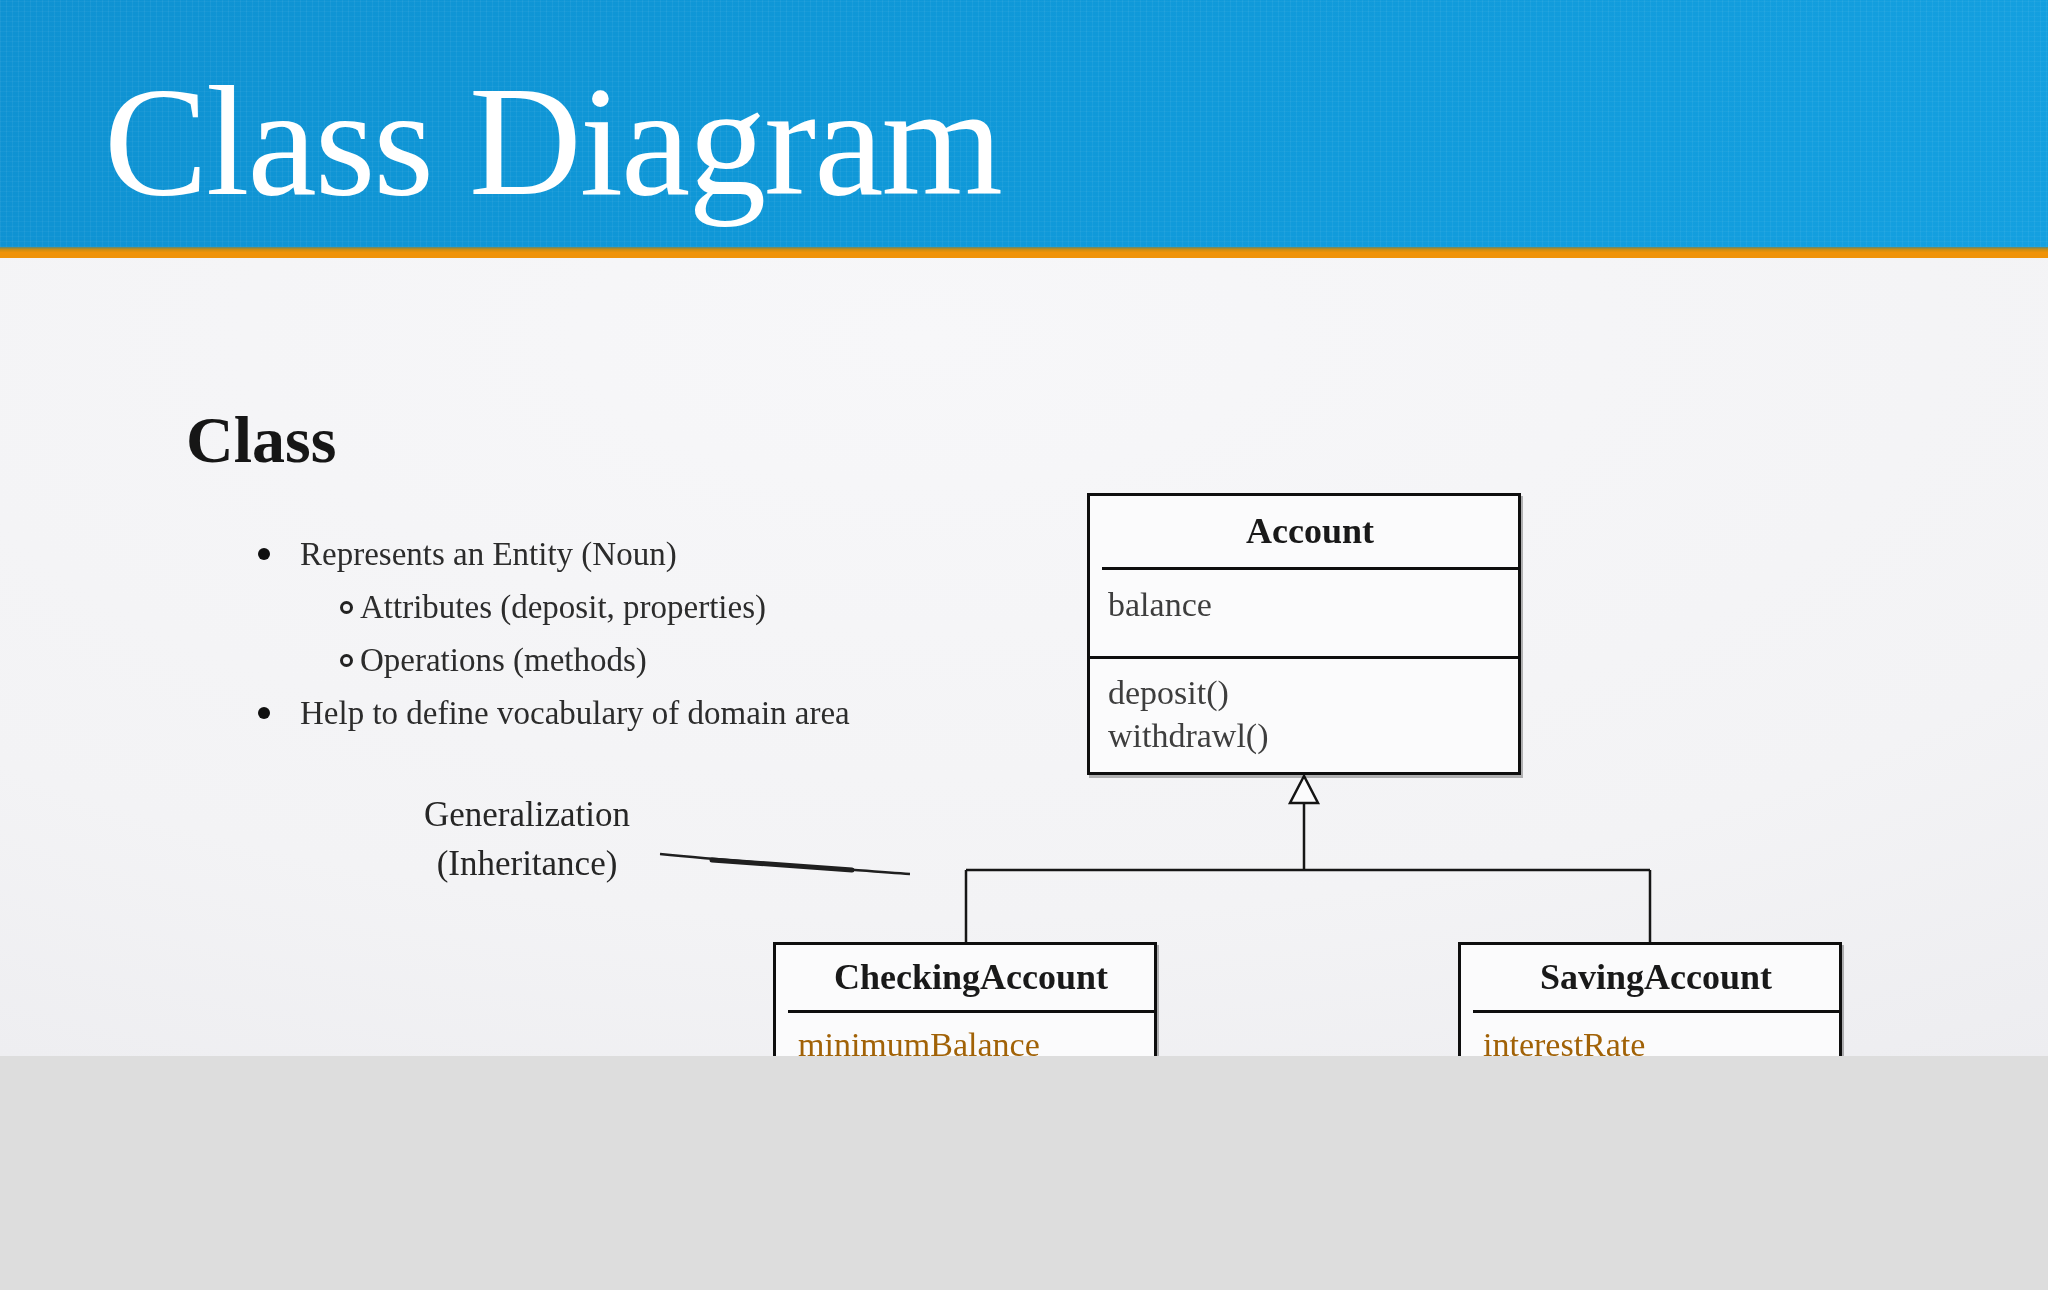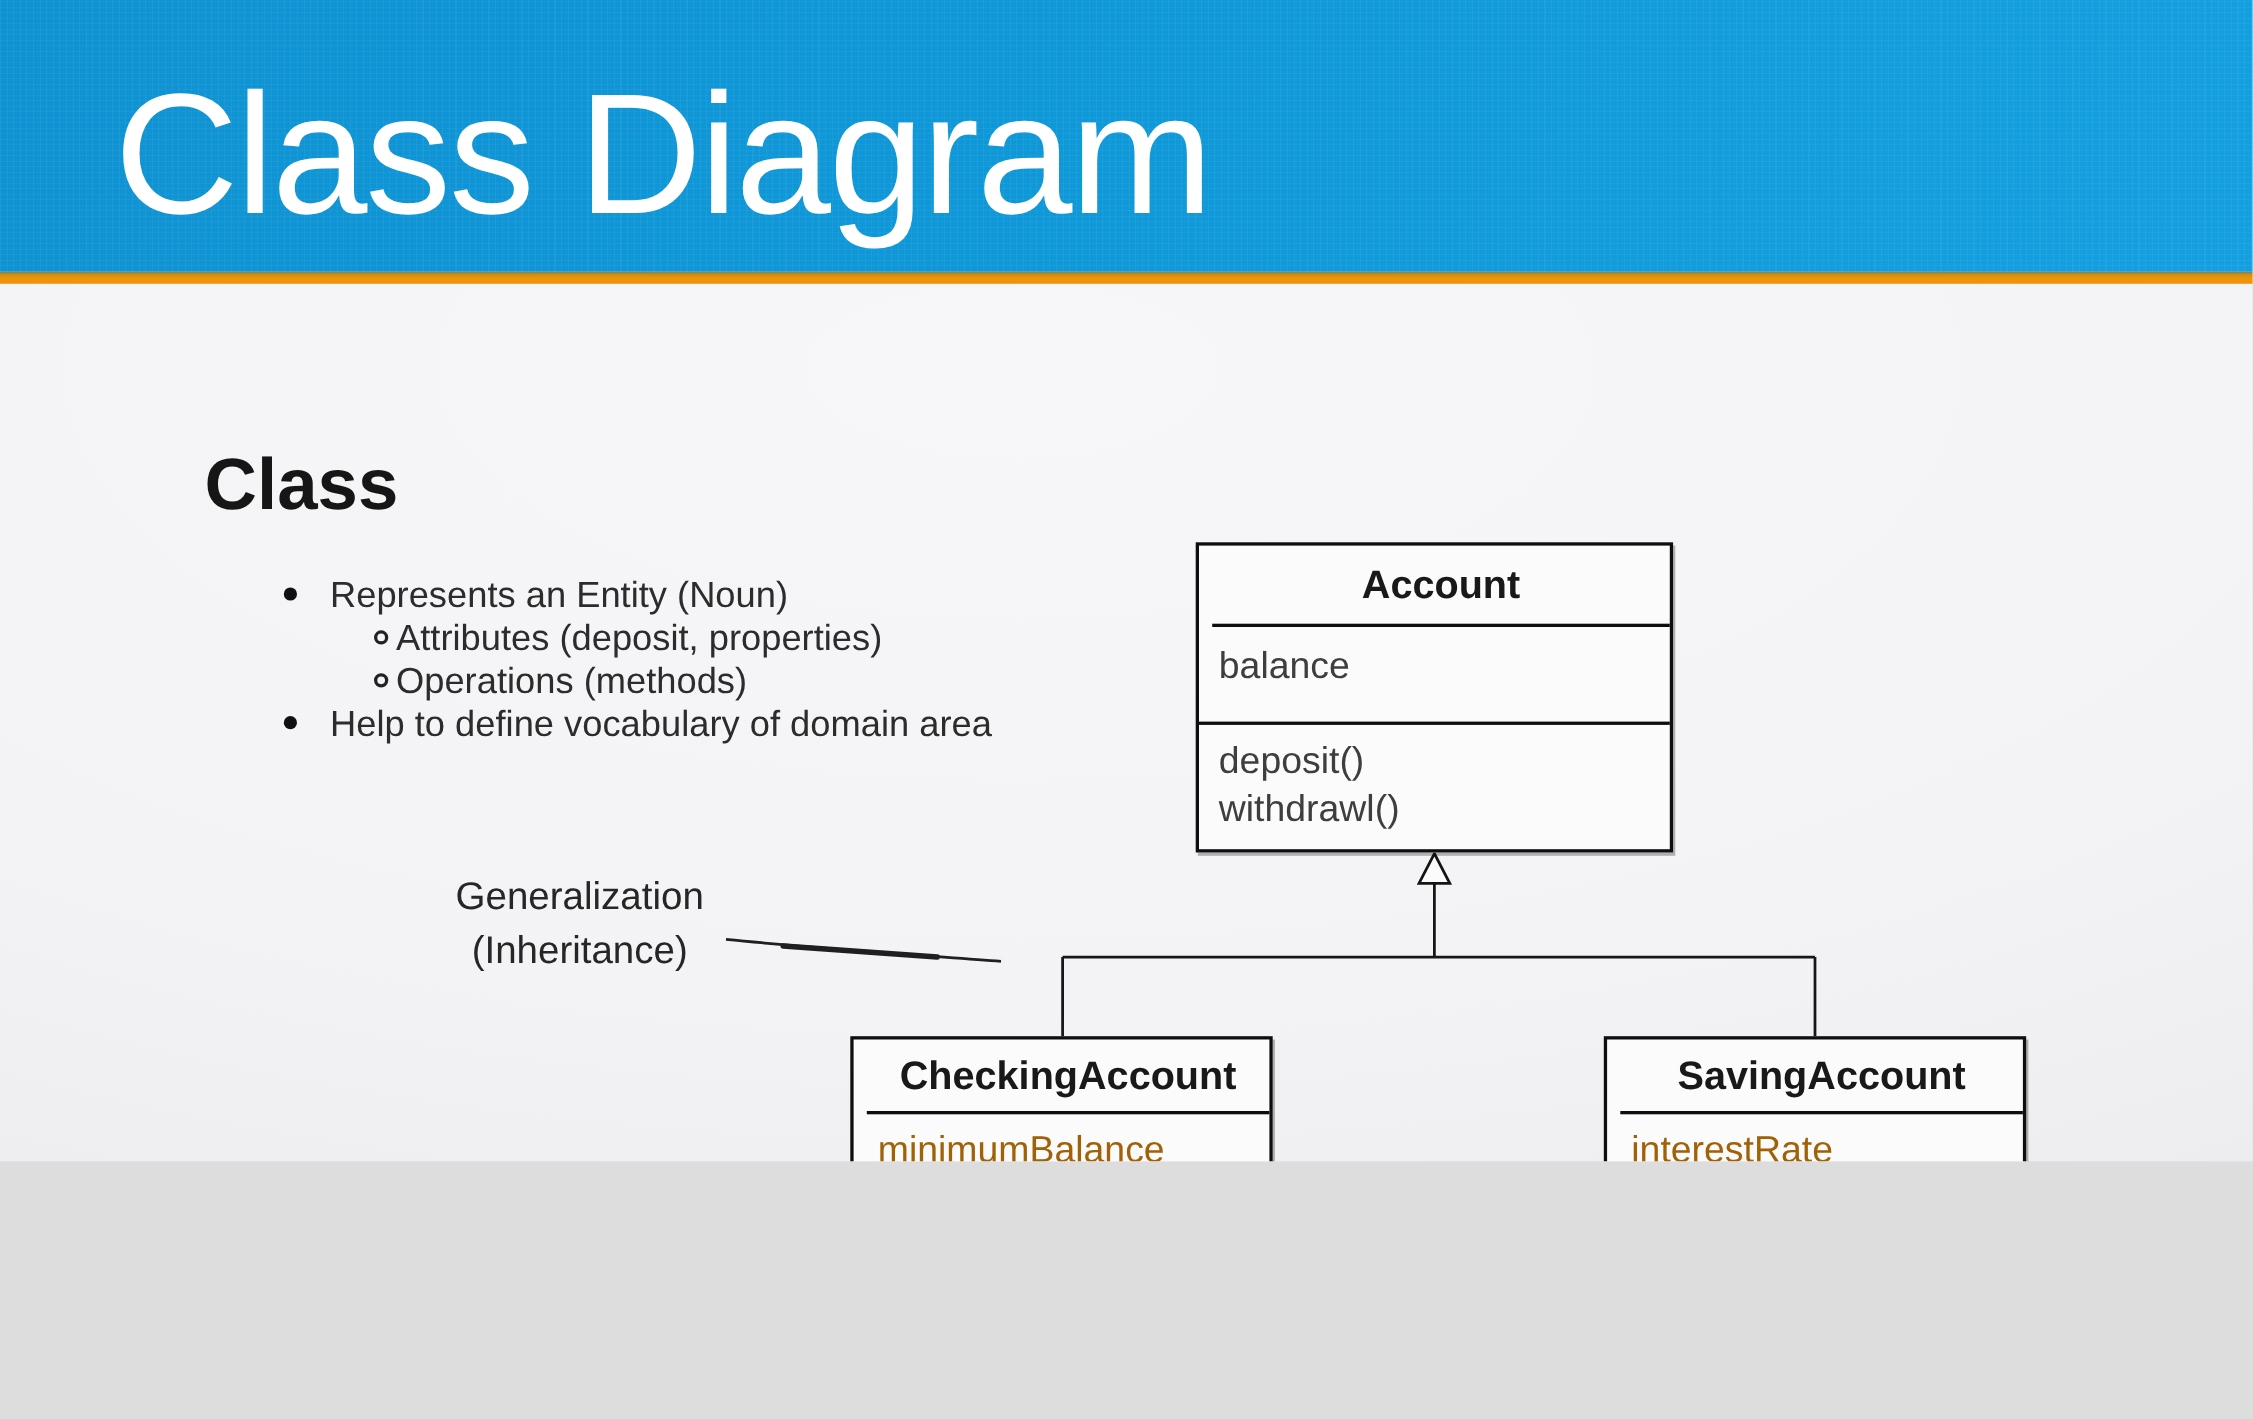--- a/index.html
+++ b/index.html
@@ -1,19 +1,19 @@
 <!DOCTYPE html>
 <html style="--header-blue: #0f92d2; --accent-orange: #ef9309; --background: #f3f3f5; --box-border: #0e0e0e; --box-fill: #fbfbfc;"><head>
 <meta charset="utf-8">
 <style>
   html,body { margin:0; padding:0; background:#ddd; }
   .slide {
     position:relative; width:2048px; height:1056px; overflow:hidden;
     background: radial-gradient(120% 100% at 45% 32%, #f7f7f9 0%, #f3f3f5 55%, #e9e9ed 100%);
-    font-family:Liberation Sans, sans-serif;
+    font-family:Liberation Serif, serif;
     color:#1c1c1c;
   }
 
   
   .header {
     position:absolute; left:0; top:0; width:100%; height:247px;
     background:
       repeating-linear-gradient(90deg, rgba(255,255,255,.05) 0 1px, rgba(255,255,255,0) 1px 6px),
       repeating-linear-gradient(0deg, rgba(255,255,255,.04) 0 1px, rgba(255,255,255,0) 1px 5px),
       linear-gradient(115deg, var(--header-blue,#0f92d2) 0%, #0f98d8 45%, #14a0e0 100%);
@@ -31,21 +31,21 @@
   
   .section-heading {
     position:absolute; left:186px; top:402px;
     font-size:66px; font-weight:700; color:#161616;
   }
   .bullets {
     position:absolute; left:240px; top:521px; width:780px;
     margin:0; padding:0; list-style:none;
     font-size:33px; line-height:39px; color:#2c2c2c;
   }
-  .bullet-item { position:relative; padding-left:60px; }
+  .bullet-item { position:relative; padding-left:60px;margin-top:14px; }
   .bullet-item.lvl1 { max-width:660px; }
   .bullet-item.lvl2 { margin-left:60px; }
   .marker-dot {
     position:absolute; left:18px; top:13px; width:12px; height:12px;
     background:#101010; border-radius:50%;
   }
   .marker-circle {
     position:absolute; left:40px; top:13px; width:13px; height:13px;
     border:3px solid #222; border-radius:50%; box-sizing:border-box;
   }

